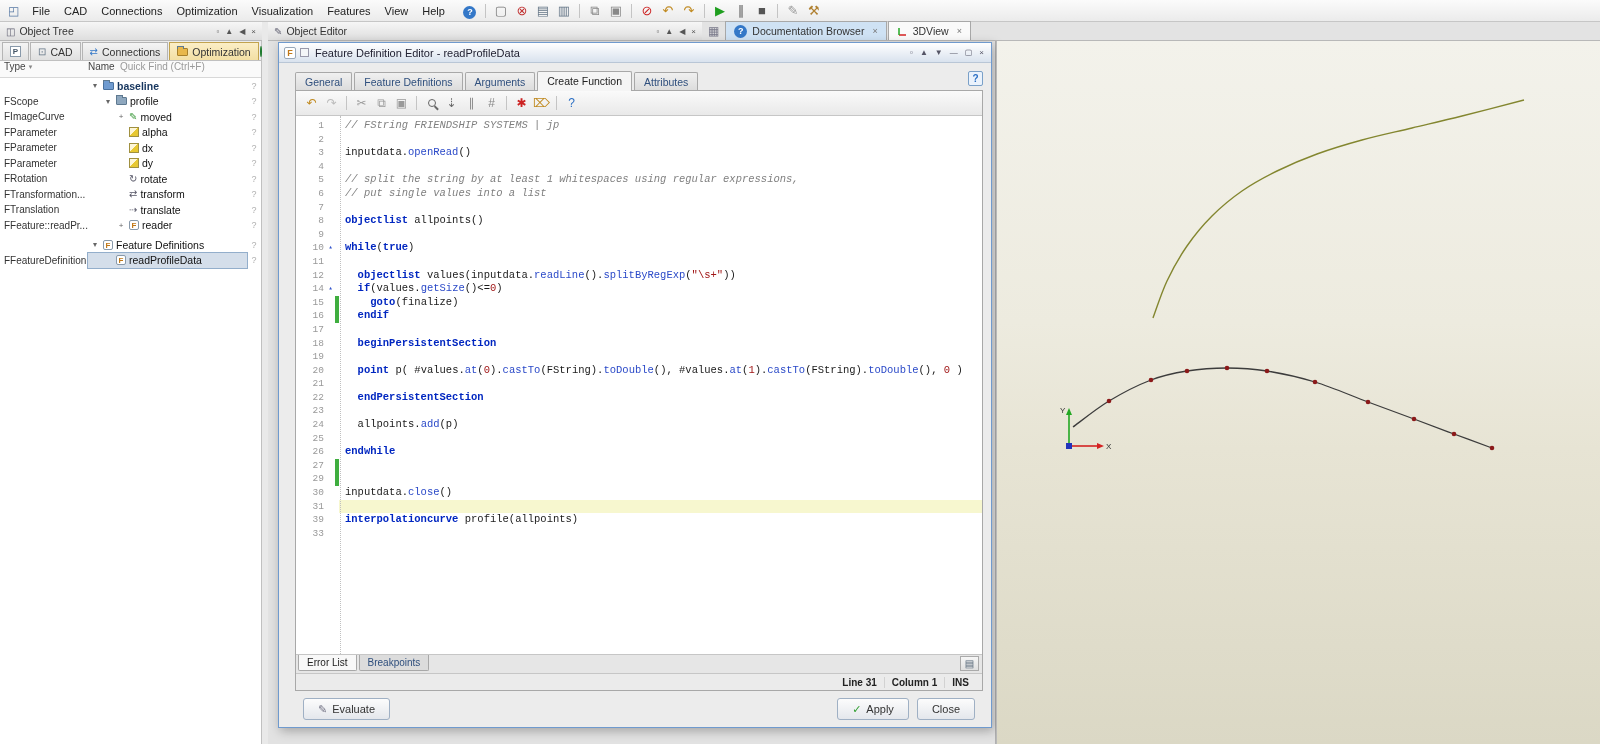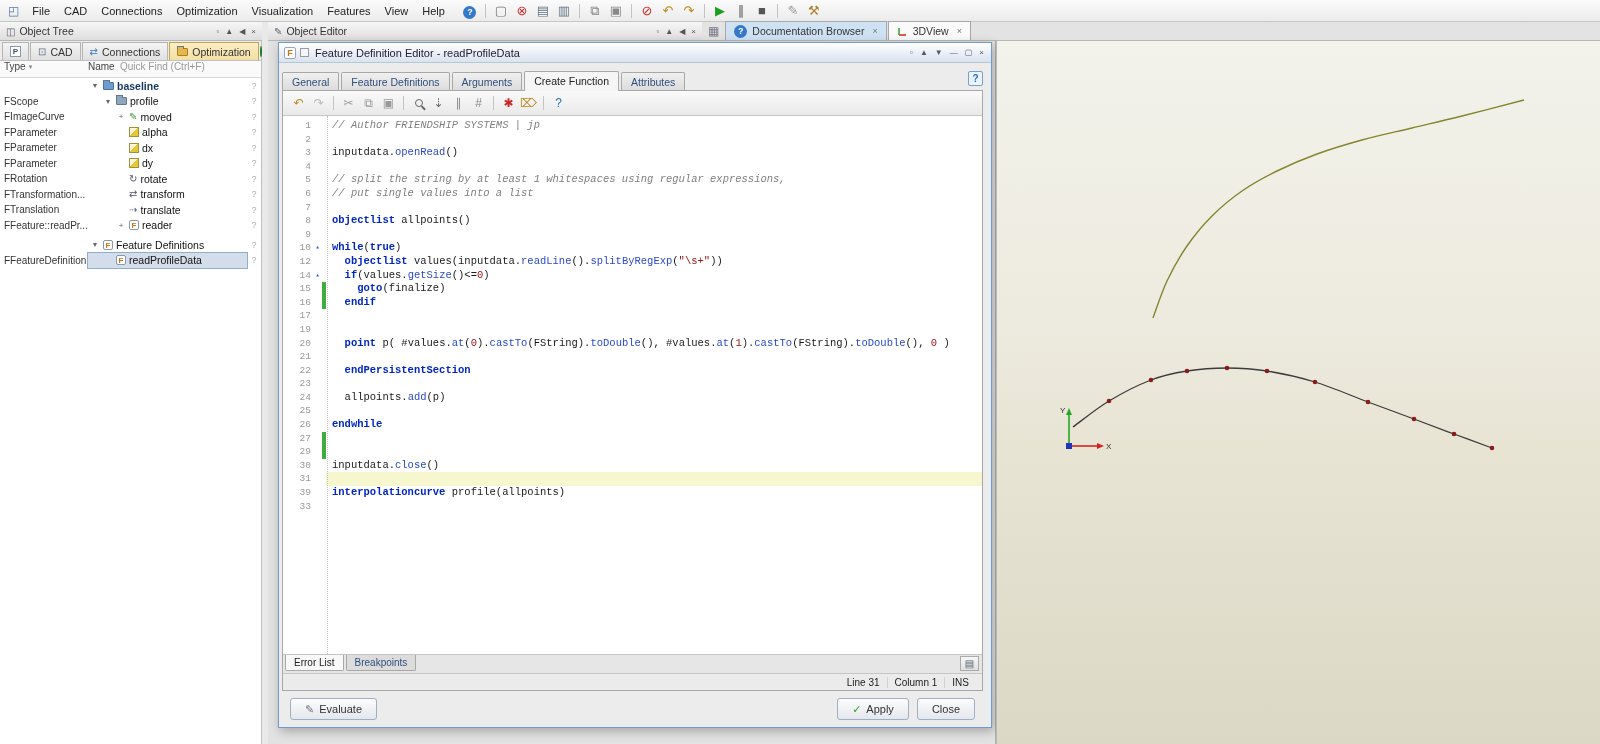--- a/index.html
+++ b/index.html
@@ -63,21 +63,21 @@
   .glyph-ico{font-size:10px;line-height:10px;flex:none;}
 
   
   .center-body{position:absolute;left:268px;top:41px;width:728px;height:703px;background:#e2e2e2;border-right:1px solid #b0b0b0;}
   .dialog{position:absolute;left:10px;top:1px;width:714px;height:686px;background:#ececec;border:1px solid #6f9ace;box-shadow:2px 3px 10px rgba(0,0,0,.28);display:flex;flex-direction:column;}
   .dlg-title{height:20px;background:linear-gradient(#ffffff,#d9e2ee);border-bottom:1px solid #b9c6d6;display:flex;align-items:center;font-size:11px;color:#223;padding:0 5px;flex:none;}
   .dlg-f-icon{width:12px;height:12px;border:1px solid #98a7b8;background:#fff;color:#c07818;font-weight:bold;font-size:9px;line-height:10px;text-align:center;margin-right:4px;border-radius:2px;}
   .dlg-sq-icon{width:9px;height:9px;border:1px solid #99a;margin-right:6px;background:#f4f6f8;}
   .dlg-title-text{flex:1;}
   .dlg-win-btns{display:flex;gap:7px;color:#556;font-size:8px;margin-right:2px;}
-  .dlg-body{flex:1;display:flex;flex-direction:column;padding:6px 8px 0 3px;min-height:0;}
+  .dlg-body{flex:1;display:flex;flex-direction:column;padding:6px 8px 0 16px;min-height:0;}
   .dlg-tabs{display:flex;align-items:flex-end;height:21px;position:relative;flex:none;}
   .dlg-tab{padding:3px 9px 2px;border:1px solid #a8a8a8;border-bottom:none;background:linear-gradient(#f0f0f0,#dcdcdc);font-size:10.5px;color:#2f4f7d;margin-right:2px;border-radius:2px 2px 0 0;}
   .dlg-tab.active{background:#f5f5f5;color:#222;position:relative;top:1px;padding-bottom:4px;}
   .dlg-help{position:absolute;right:0;top:2px;width:15px;height:15px;border:1px solid #7aa0c8;background:#eaf2fc;color:#2b6fc4;font-weight:bold;font-size:10px;text-align:center;line-height:13px;border-radius:2px;}
   .frame{flex:1;border:1px solid #a8a8a8;background:#fff;display:flex;flex-direction:column;min-height:0;}
   .dlg-toolbar{height:25px;background:linear-gradient(#fafafa,#e9e9e9);border-bottom:1px solid #c6c6c6;display:flex;align-items:center;padding-left:6px;gap:1px;flex:none;}
   .dlg-toolbar .tb-ico{width:19px;font-size:12px;}
   .mag-icon{position:relative;display:inline-block;width:8px;height:8px;border:1.5px solid #666;border-radius:50%;}
   .mag-icon::after{content:"";position:absolute;width:5px;height:1.5px;background:#666;transform:rotate(45deg);right:-4px;bottom:-2px;}
 
@@ -95,21 +95,21 @@
   .tok-kw{color:#2a49c8;margin-top:36px;}
   .tok-st{color:#a01616;}
   .tok-nu{color:#a01616;}
   .tok-pl{color:#1a1a1a;}
 
   .bottom-tabs{height:19px;background:#e6e6e6;border-top:1px solid #c6c6c6;display:flex;align-items:flex-start;padding-left:2px;font-size:10px;flex:none;}
   .b-tab{padding:2px 8px;border:1px solid #a8a8a8;border-top:none;background:#dcdcdc;color:#2f4f7d;border-radius:0 0 2px 2px;margin-right:2px;}
   .b-tab.active{background:#f8f8f8;color:#222;}
   .bt-btn{margin-left:auto;margin-right:3px;margin-top:1px;width:19px;height:15px;border:1px solid #aaa;background:linear-gradient(#f6f6f6,#e0e0e0);text-align:center;font-size:10px;color:#567;line-height:13px;}
   .statusbar{height:17px;background:#ebebeb;border-top:1px solid #c6c6c6;display:flex;justify-content:flex-end;align-items:center;font-size:10px;color:#222;padding-right:6px;flex:none;}
-  .statusbar span{padding:0 7px;border-left:1px solid #d2d2d2;}
+  .statusbar span{padding:0 7px;border-left:1px solid #d2d2d2;font-weight:bold;}
   .statusbar span:first-child{border-left:none;}
   .btn-row{height:36px;display:flex;align-items:center;padding:0 8px;flex:none;}
   .btn{height:22px;padding:0 14px;border:1px solid #9fb0c4;border-radius:3px;background:linear-gradient(#fcfcfc,#e4e7ec);font-size:11px;color:#333;display:flex;align-items:center;gap:5px;font-family:"Liberation Sans",sans-serif;}
   .btn .bi{font-size:11px;color:#778;}
   .btn-row .right{margin-left:auto;display:flex;gap:8px;}
 
   
   .viewport{position:absolute;left:996px;top:41px;width:604px;height:703px;border-left:1px solid #b8b8b8;background:linear-gradient(180deg,#f3f2eb 0%,#edebdf 40%,#e7e4d4 58%,#dbd8c5 100%);}
   .viewport svg{position:absolute;left:0;top:0;width:604px;height:703px;}
   .axes-mini{display:inline-block;}
@@ -374,21 +374,21 @@
               <span class="tb-ico" style="color: rgb(204, 34, 34);">✱</span>
               <span class="tb-ico" style="color: rgb(192, 138, 32);">⌦</span>
               <span class="tb-sep"></span>
               <span class="tb-ico" style="color: rgb(43, 111, 196);">?</span>
             </div>
           <div class="editor" id="code-lines">
               <div class="code-row">
                 <span class="ln">1</span>
                 <span class="fold"></span>
                 <span class="chg"></span>
-                <span class="ct"><span class="tok-cm">// Author FRIENDSHIP SYSTEMS | jp</span></span>
+                <span class="ct"><span class="tok-cm">// FString FRIENDSHIP SYSTEMS | jp</span></span>
               </div>
               <div class="code-row">
                 <span class="ln">2</span>
                 <span class="fold"></span>
                 <span class="chg"></span>
                 <span class="ct"></span>
               </div>
               <div class="code-row">
                 <span class="ln">3</span>
                 <span class="fold"></span>
@@ -431,20 +431,26 @@
                 <span class="chg"></span>
                 <span class="ct"></span>
               </div>
               <div class="code-row">
                 <span class="ln">10</span>
                 <span class="fold">▴</span>
                 <span class="chg"></span>
                 <span class="ct"><span class="tok-kb">while</span><span class="tok-pl">(</span><span class="tok-kb">true</span><span class="tok-pl">)</span></span>
               </div>
               <div class="code-row">
+                <span class="ln">11</span>
+                <span class="fold"></span>
+                <span class="chg"></span>
+                <span class="ct"></span>
+              </div>
+              <div class="code-row">
                 <span class="ln">12</span>
                 <span class="fold"></span>
                 <span class="chg"></span>
                 <span class="ct"><span class="tok-pl">  </span><span class="tok-kb">objectlist</span><span class="tok-pl"> values(inputdata.</span><span class="tok-kw">readLine</span><span class="tok-pl">().</span><span class="tok-kw">splitByRegExp</span><span class="tok-pl">(</span><span class="tok-st">"\s+"</span><span class="tok-pl">))</span></span>
               </div>
               <div class="code-row">
                 <span class="ln">14</span>
                 <span class="fold">▴</span>
                 <span class="chg"></span>
                 <span class="ct"><span class="tok-pl">  </span><span class="tok-kb">if</span><span class="tok-pl">(values.</span><span class="tok-kw">getSize</span><span class="tok-pl">()&lt;=</span><span class="tok-nu">0</span><span class="tok-pl">)</span></span>
@@ -459,20 +465,26 @@
                 <span class="ln">16</span>
                 <span class="fold"></span>
                 <span class="chg on"></span>
                 <span class="ct"><span class="tok-pl">  </span><span class="tok-kb">endif</span></span>
               </div>
               <div class="code-row">
                 <span class="ln">17</span>
                 <span class="fold"></span>
                 <span class="chg"></span>
                 <span class="ct"></span>
+              </div>
+              <div class="code-row">
+                <span class="ln">18</span>
+                <span class="fold"></span>
+                <span class="chg"></span>
+                <span class="ct"><span class="tok-pl">  </span><span class="tok-kb">beginPersistentSection</span></span>
               </div>
               <div class="code-row">
                 <span class="ln">19</span>
                 <span class="fold"></span>
                 <span class="chg"></span>
                 <span class="ct"></span>
               </div>
               <div class="code-row">
                 <span class="ln">20</span>
                 <span class="fold"></span>

